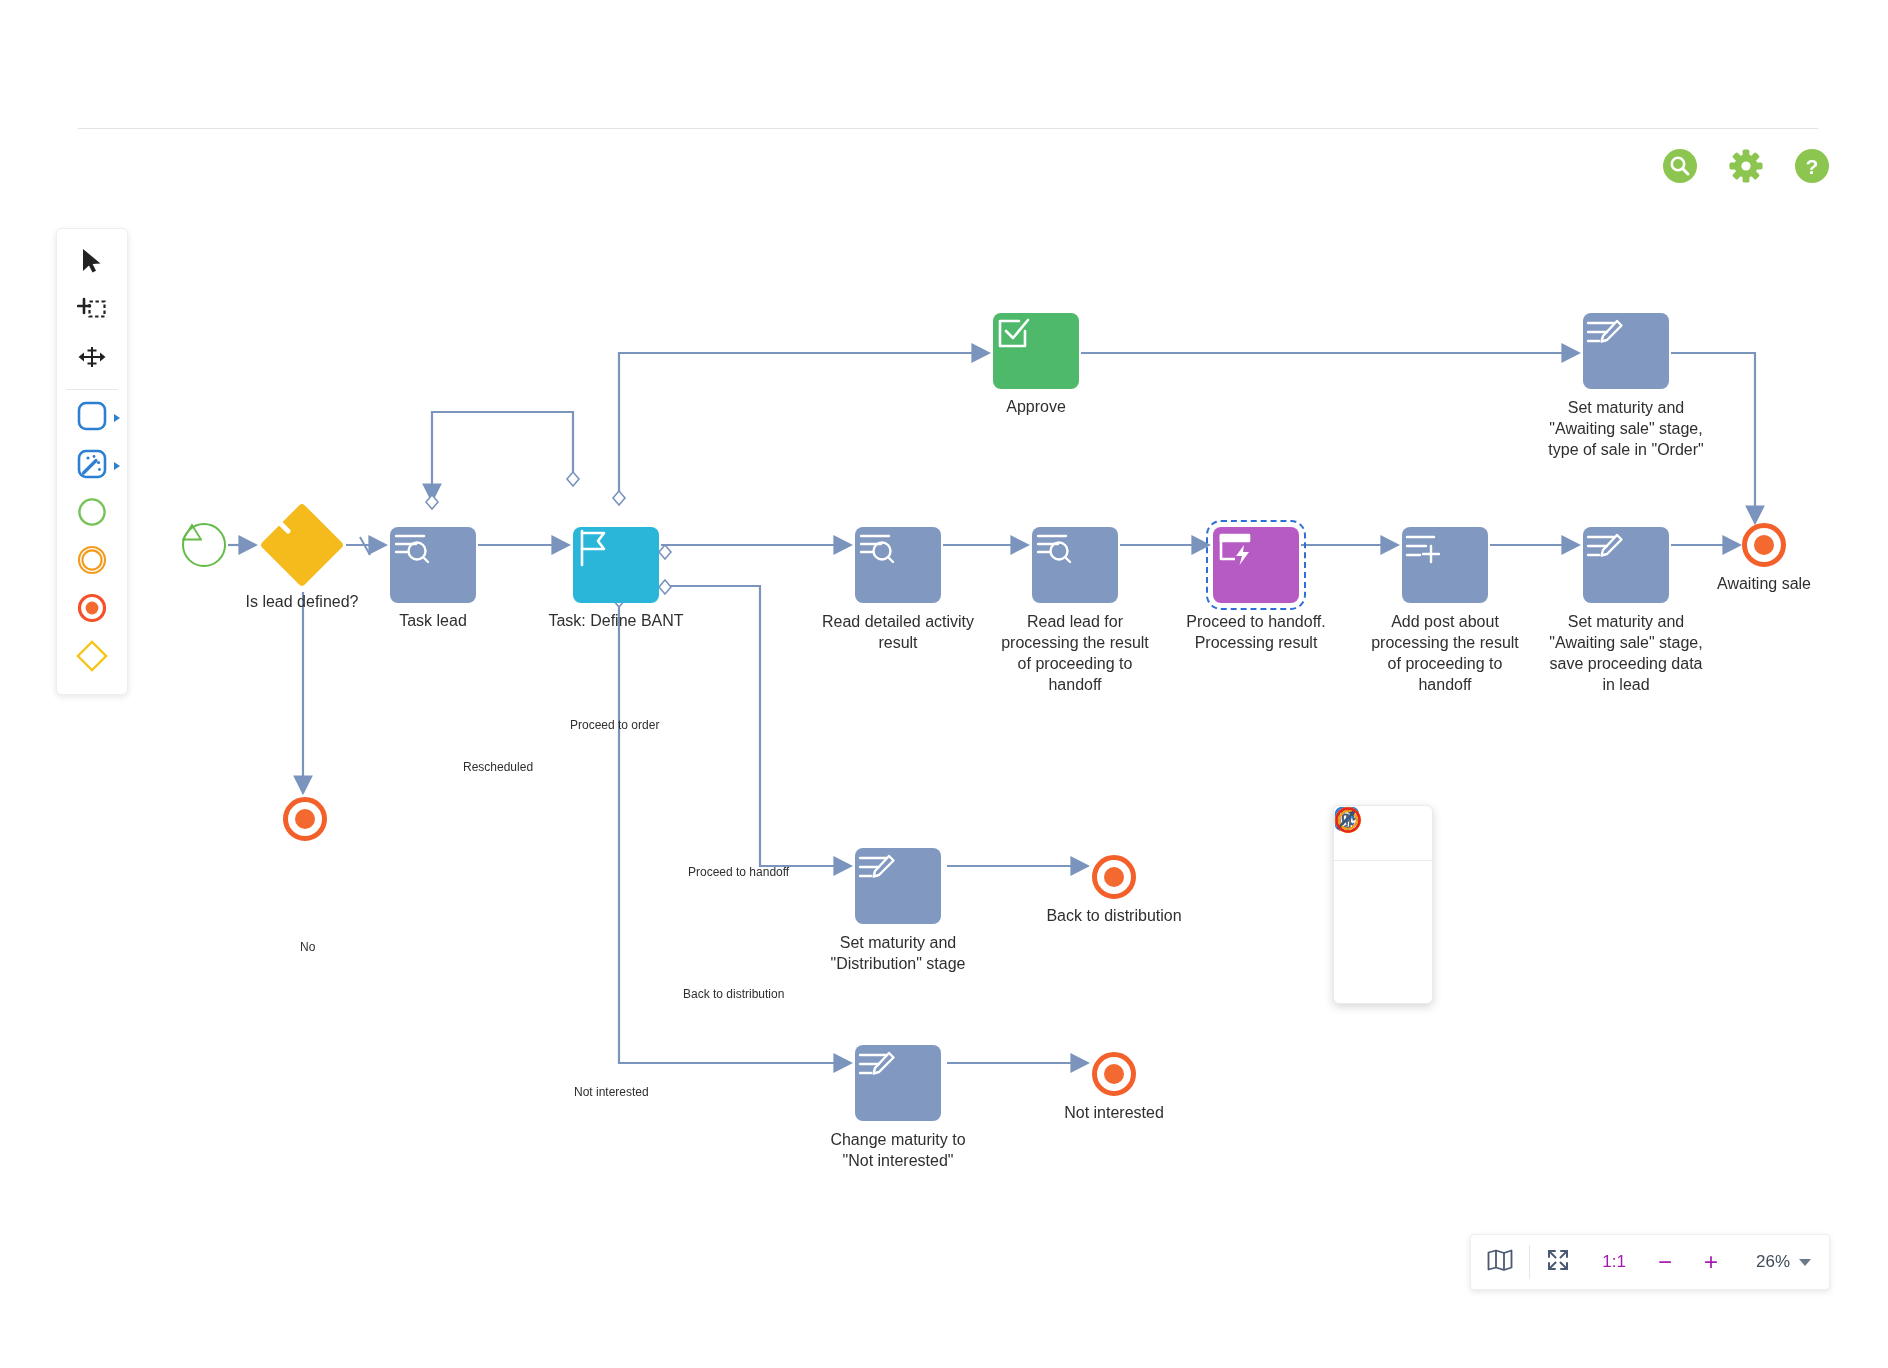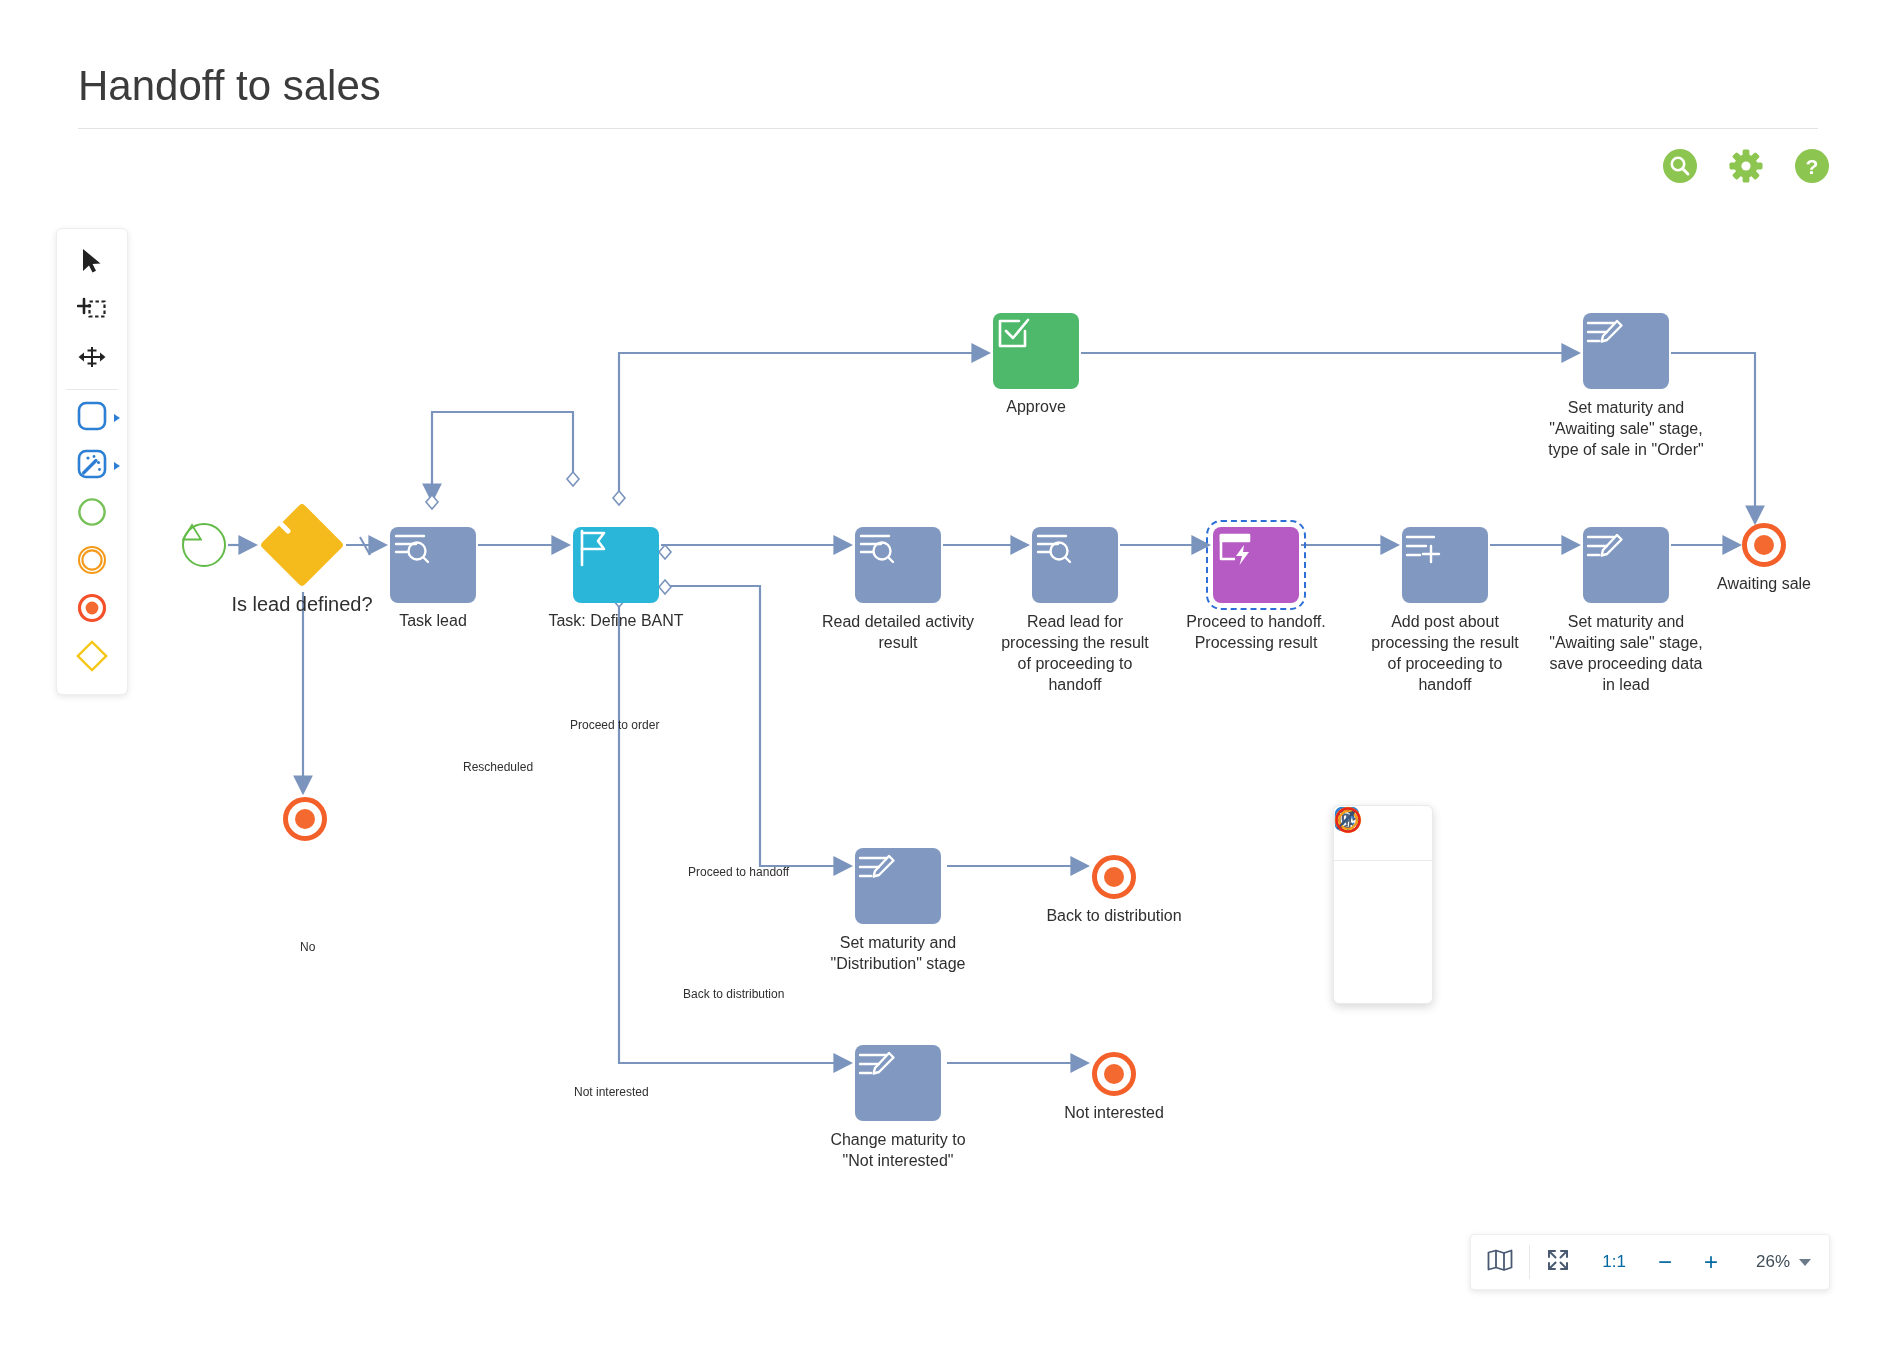--- a/index.html
+++ b/index.html
@@ -117,21 +117,21 @@
   .gw-shape{
     width:60px;height:60px;background:#f5bb1d;transform:rotate(45deg);
     border-radius:4px;margin:12px;
   }
   .gw-x{
     position:absolute;left:0;top:0;width:84px;height:84px;
     display:flex;align-items:center;justify-content:center;
   }
   .gateway .lbl{
     position:absolute;left:50%;transform:translateX(-50%);
-    top:90px;white-space:nowrap;font-size:20px;color:#2f2f2f;text-align:left;
+    top:90px;white-space:nowrap;font-size:16px;color:#2f2f2f;text-align:left;
   }
 
   .edge-lbl{
     position:absolute;font-size:12px;color:#2f2f2f;white-space:nowrap;
   }
 
   
   .ctxmenu{
     position:absolute;left:1333px;top:595px;width:98px;
     background:#fff;border:1px solid #e8eaec;border-radius:6px;
@@ -146,31 +146,30 @@
 
   
   .zoombar{
     position:absolute;right:58px;bottom:78px;height:54px;
     background:#fff;border:1px solid #eceef0;border-radius:4px;
     box-shadow:0 2px 6px rgba(0,0,0,.10);
     display:flex;align-items:center;
   }
   .zb-cell{
     height:54px;display:flex;align-items:center;justify-content:center;
-    padding:0 16px;cursor:pointer;color:#0369a1;font-size:17px;
+    padding:0 16px;cursor:pointer;color:#a21caf;font-size:17px;
   }
   .zb-div{width:1px;height:34px;background:#e6e8ea;}
   .zb-pct{display:flex;align-items:center;gap:9px;color:#3f4d5a;font-size:17px;padding:0 18px 0 22px;cursor:pointer;}
 </style>
 </head>
 <body>
 
 <div class="page">
 
-  <div class="title">Handoff to sales</div>
   <div class="title-rule"></div>
 
 
   <div class="hdr-icons">
     <span>
       <svg width="36" height="36" viewBox="0 0 36 36">
           <circle cx="18" cy="18" r="17" fill="#8cc54f"></circle>
       <circle cx="16" cy="16" r="6.2" fill="none" stroke="#fff" stroke-width="2.6"></circle>
       <line x1="20.5" y1="20.5" x2="26" y2="26" stroke="#fff" stroke-width="3" stroke-linecap="round"></line>
         </svg>

